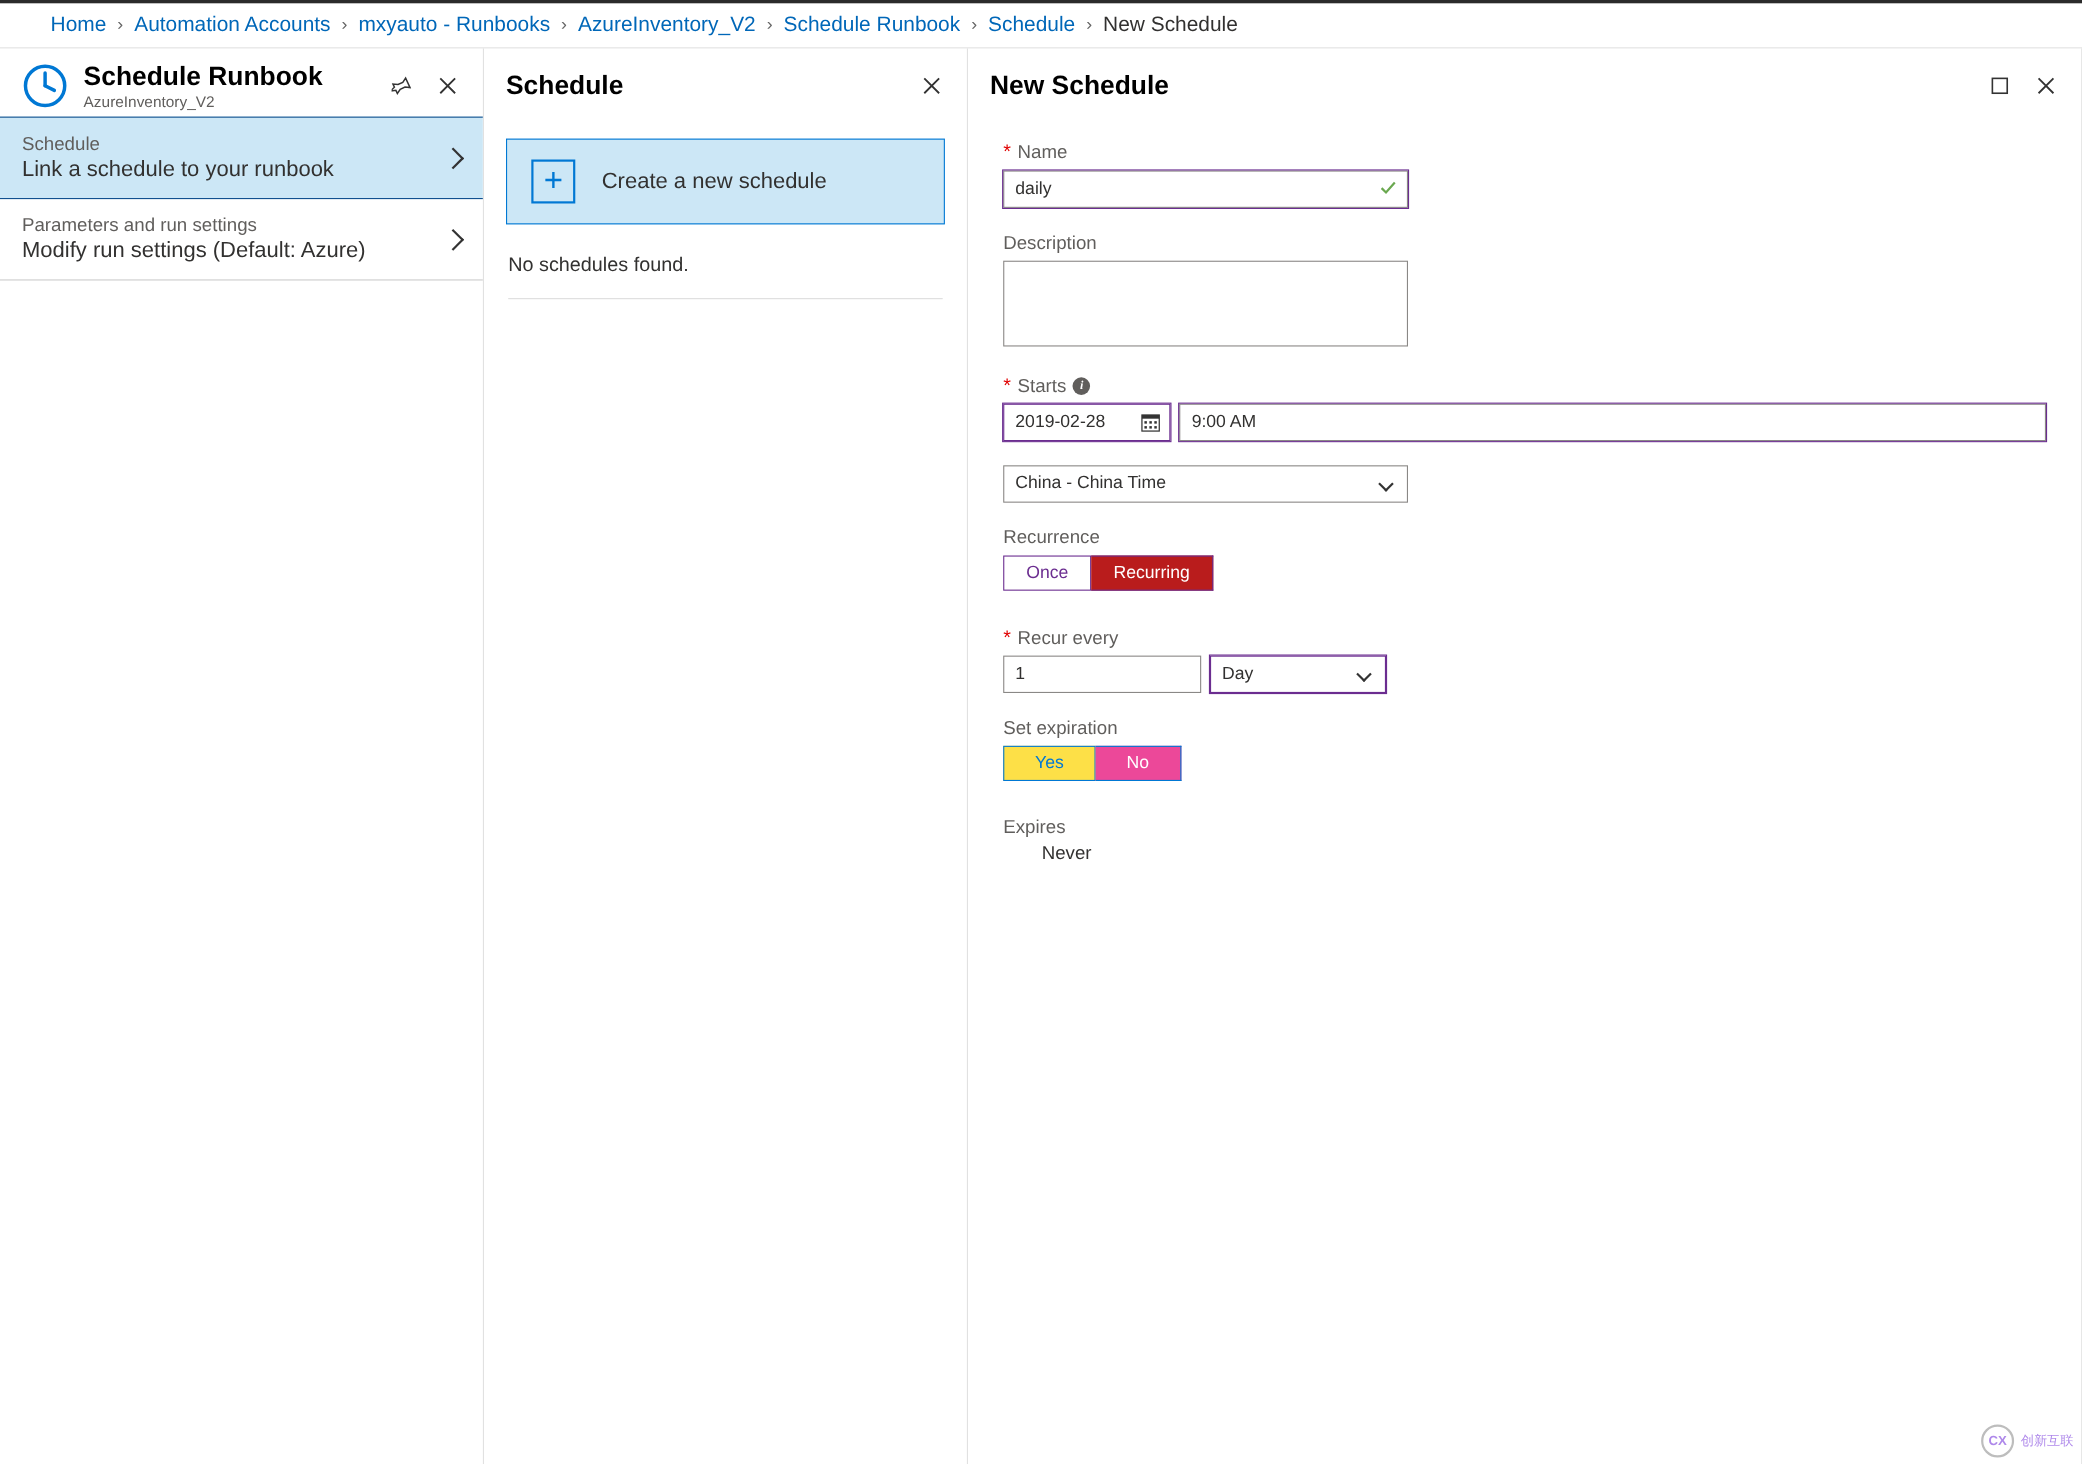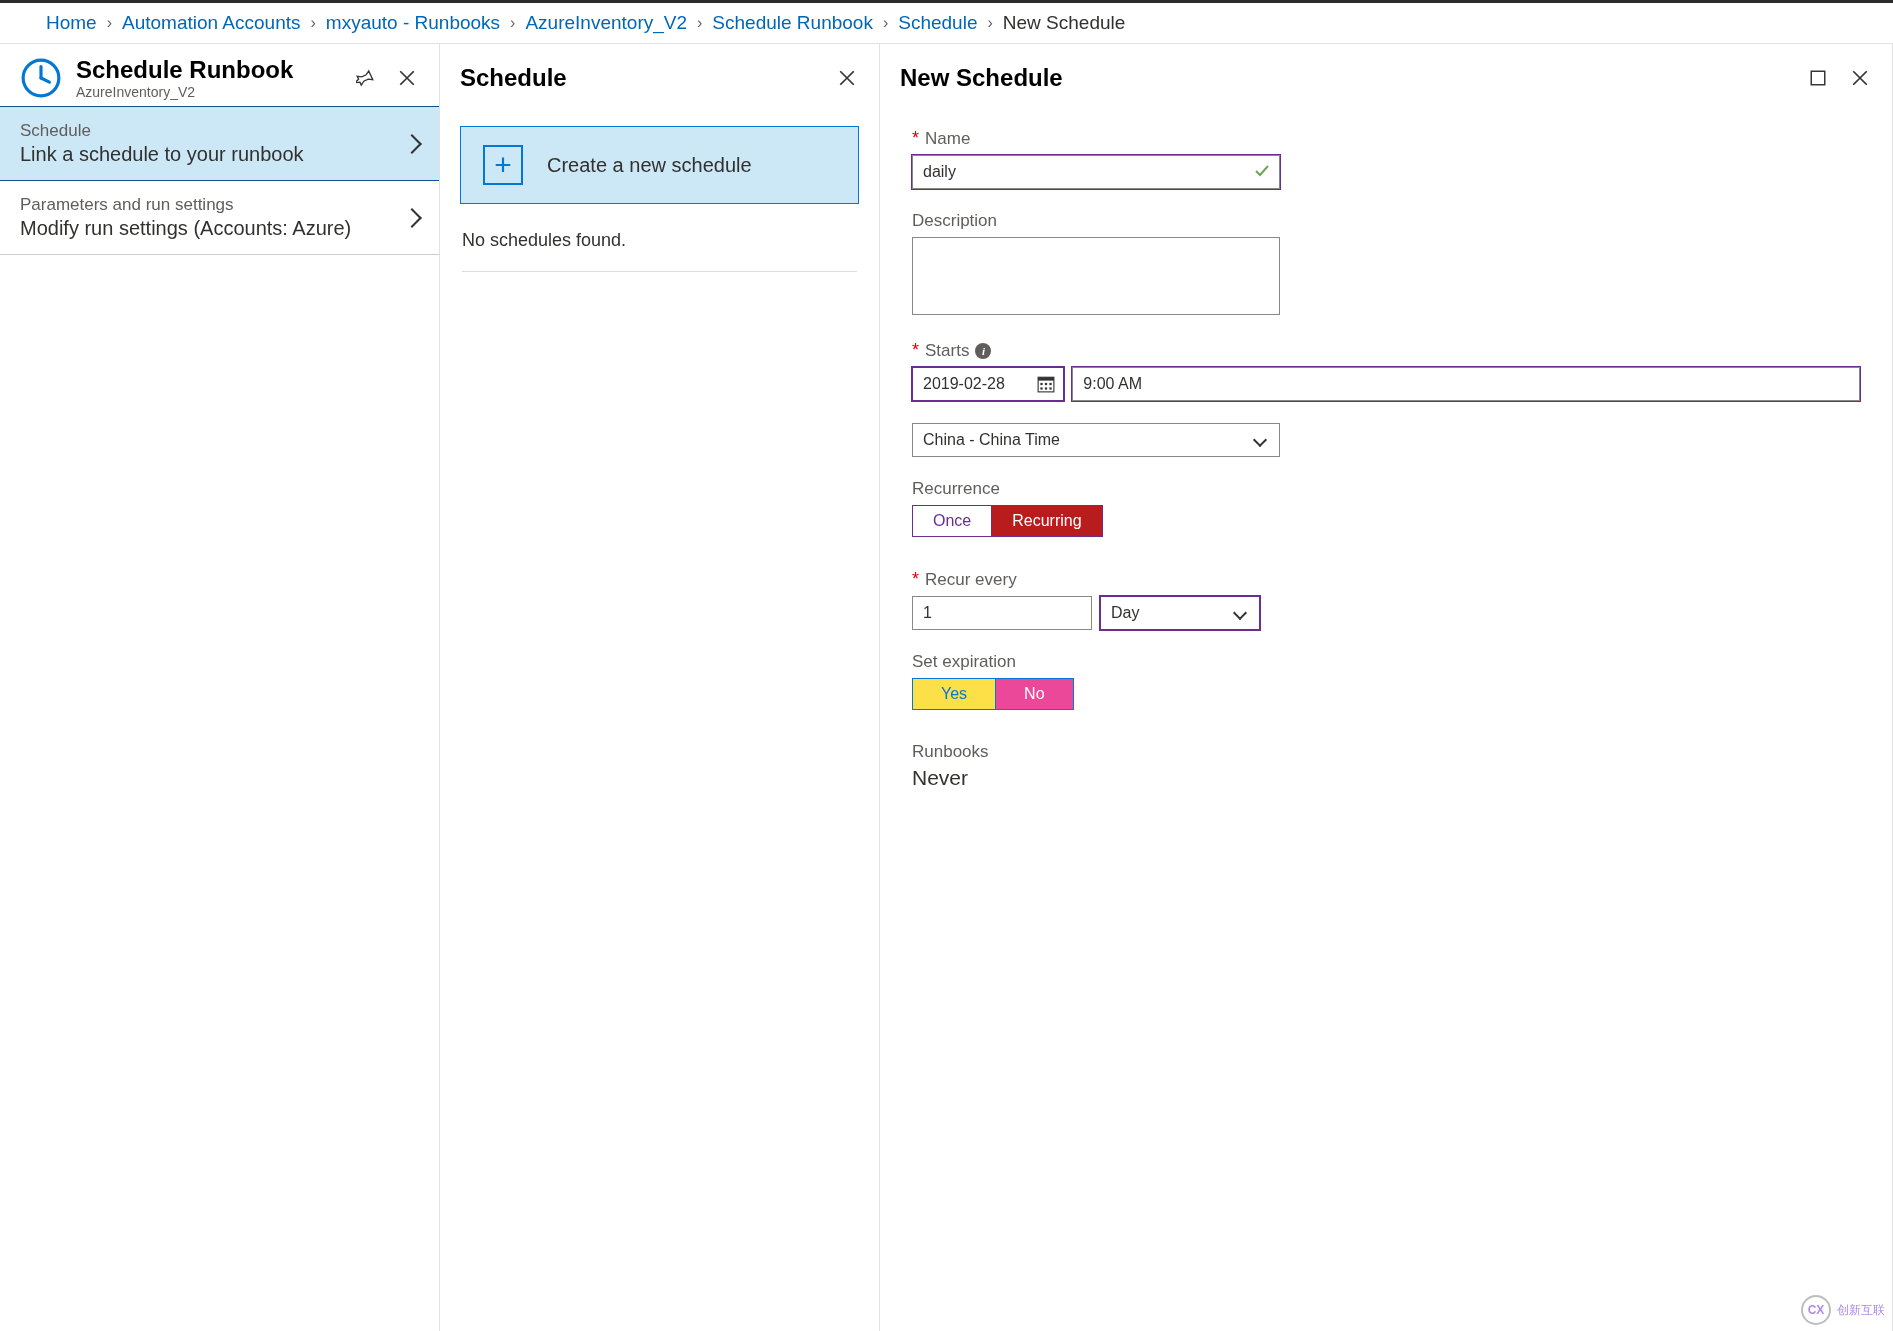--- a/index.html
+++ b/index.html
@@ -84,21 +84,21 @@
 .toggle.blue .opt.active { background: #ec4899; color: #fff; }
 .toggle .opt + .opt { border-left: none; }
 
 
 .recur-row { display: flex; gap: 8px; }
 .recur-row .num { width: 180px; }
 .recur-row .unit { width: 180px; border-color: #6b2d90; outline: 1px solid #6b2d90; }
 
 
 .expires-label { font-size: 17px; color: #605e5c; margin-bottom: 4px; }
-.expires-val { font-size: 21px; }
+.expires-val { font-size: 17px; margin-left: 35px; }
 
 
 .watermark { position: absolute; right: 8px; bottom: 6px; opacity: 0.55; display: flex; align-items: center; gap: 6px; font-size: 12px; color: #6d28d9; }
 .watermark .circ { width: 30px; height: 30px; border: 2px solid #888; border-radius: 50%; display: flex; align-items: center; justify-content: center; font-weight: bold; }
 </style>
 </head>
 <body>
 
 <div class="top-accent"></div>
 
@@ -148,21 +148,21 @@
     <div class="step-item active">
       <div class="step-text">
         <div class="step-label">Schedule</div>
         <div class="step-value">Link a schedule to your runbook</div>
       </div>
       <div class="chevron-right"></div>
     </div>
     <div class="step-item">
       <div class="step-text">
         <div class="step-label">Parameters and run settings</div>
-        <div class="step-value">Modify run settings (Accounts: Azure)</div>
+        <div class="step-value">Modify run settings (Default: Azure)</div>
       </div>
       <div class="chevron-right"></div>
     </div>
   </div>
 
   <div class="blade blade2">
     <div class="blade-header">
       <div class="title-col">
         <div class="title">Schedule</div>
       </div>
@@ -287,21 +287,21 @@
         <div class="form-label">
             <span>Set expiration</span>
           </div>
         <div class="toggle blue">
           <div class="opt inactive" style="padding:0 28px;">Yes</div>
           <div class="opt active" style="padding:0 28px;">No</div>
         </div>
       </div>
 
       <div class="form-row" style="margin-top:32px;">
-        <div class="expires-label">Runbooks</div>
+        <div class="expires-label">Expires</div>
         <div class="expires-val">Never</div>
       </div>
 
     </div>
   </div>
 
 </div>
 
 <div class="watermark">
   <div class="circ">CX</div>

